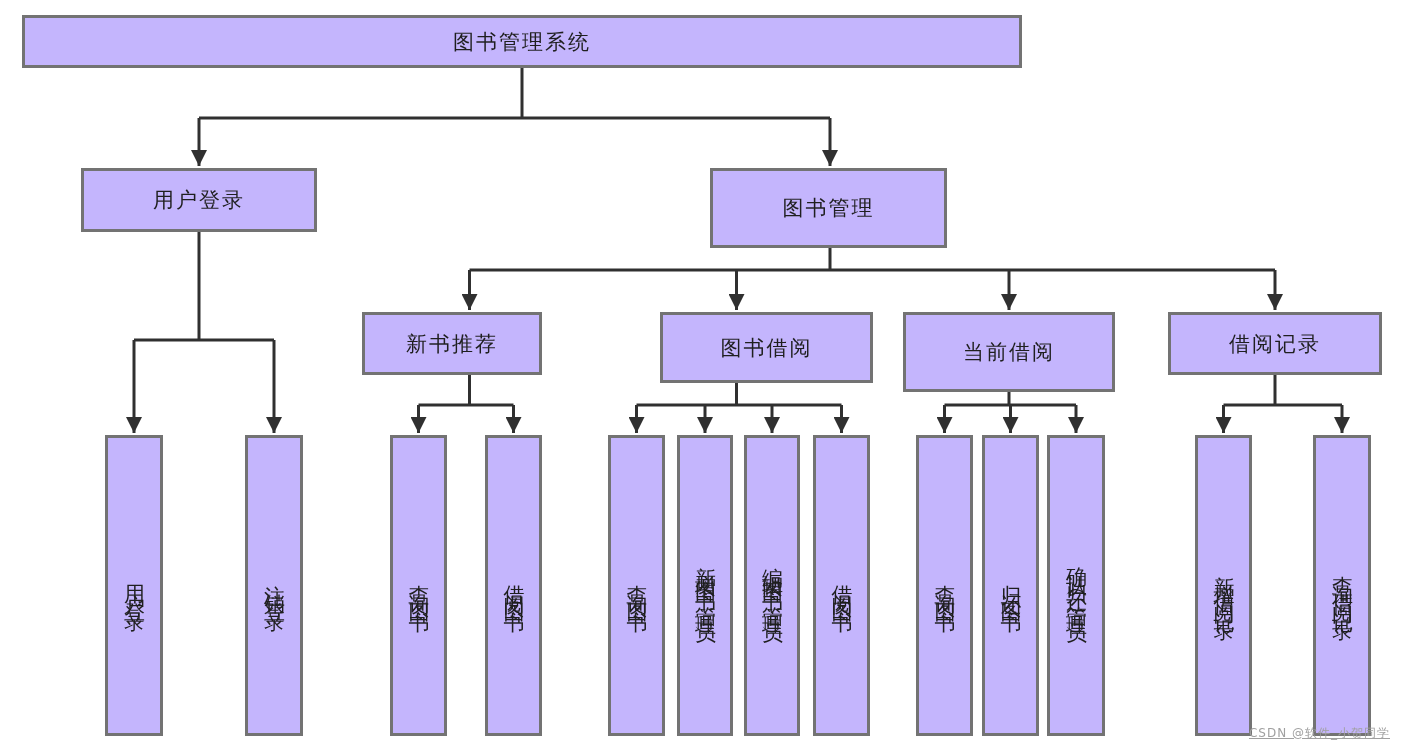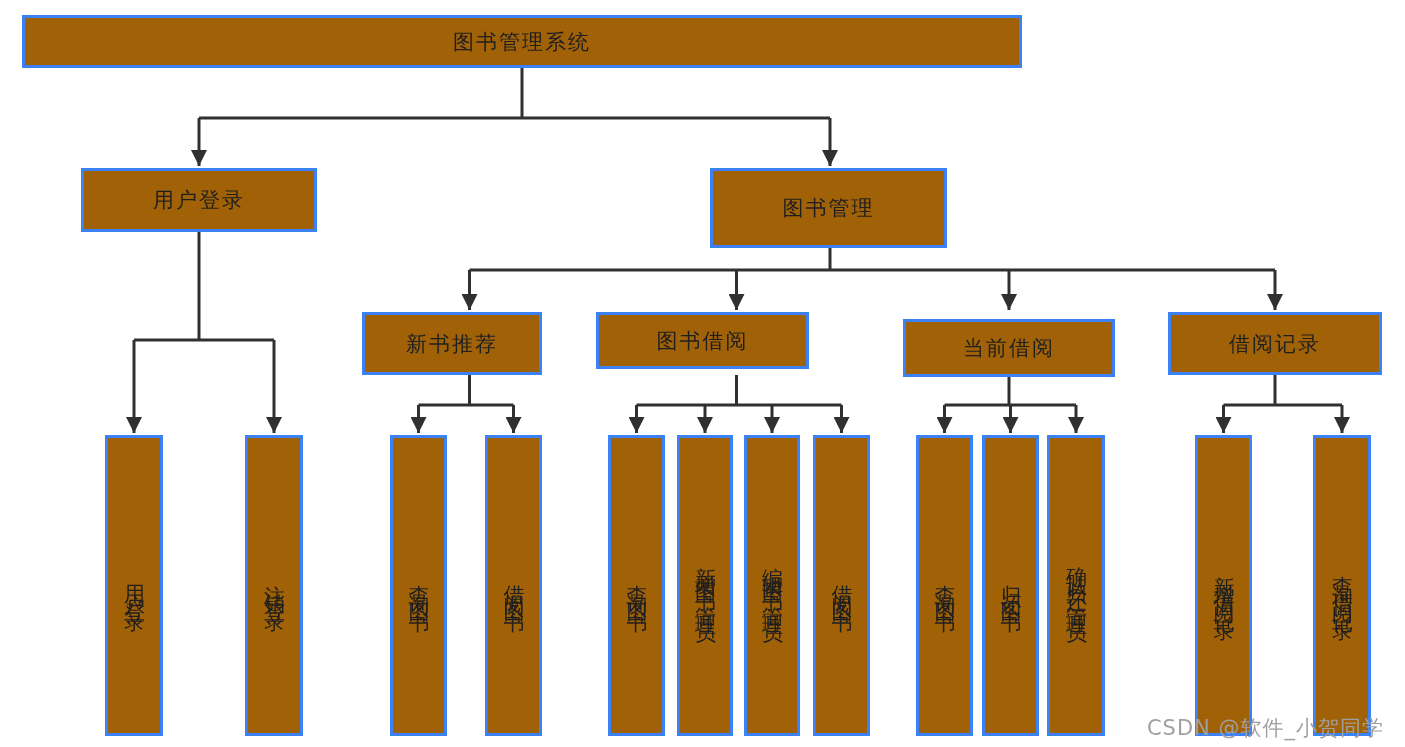--- a/index.html
+++ b/index.html
@@ -2,33 +2,33 @@
 <html><head>
 <meta charset="utf-8">
 <style>
   html,body{margin:0;padding:0;background:#ffffff;}
   .stage{
     position:relative;width:1405px;height:747px;background:#ffffff;
     font-family:"DejaVu Sans","Liberation Sans",sans-serif;color:#1f1f1f;overflow:hidden;
   }
   svg.wires{position:absolute;left:0;top:0;z-index:0;}
   .box{
-    position:absolute;box-sizing:border-box;border:3px solid #3b82f6;background:#a16207;
+    position:absolute;box-sizing:border-box;border:3px solid #737373;background:#c4b5fd;
     display:flex;align-items:center;justify-content:center;z-index:1;
   }
   .hbox{font-size:21px;letter-spacing:2px;white-space:nowrap;}
   .vbox{z-index:1;}
   .vtext{
     writing-mode:vertical-rl;text-orientation:mixed;
     font-size:21px;letter-spacing:9px;line-height:1;
   }
   .vtext.long{letter-spacing:8px;}
   .watermark{
-    position:absolute;right:21px;bottom:5px;z-index:2;
-    font-size:21px;color:#a0a0a0;letter-spacing:1px;white-space:nowrap;
+    position:absolute;right:15px;bottom:5px;z-index:2;
+    font-size:12px;color:#a0a0a0;letter-spacing:1px;white-space:nowrap;text-decoration:underline;
   }
 </style>
 </head>
 <body>
 
 <div class="stage">
 
   <svg class="wires" width="1405" height="747" viewBox="0 0 1405 747">
     <defs>
       <marker id="arrow" viewBox="0 0 10 10" refX="10" refY="5" markerUnits="userSpaceOnUse" markerWidth="19" markerHeight="16" orient="auto">
@@ -85,22 +85,22 @@
       </g>
     </g>
   </svg>
 
   <div class="box hbox" style="left:22px;top:15px;width:1000px;height:53px">图书管理系统</div>
 
   <div class="box hbox" style="left:81px;top:168px;width:236px;height:64px">用户登录</div>
   <div class="box hbox" style="left:710px;top:168px;width:237px;height:80px">图书管理</div>
 
   <div class="box hbox" style="left:362px;top:312px;width:180px;height:63px">新书推荐</div>
-  <div class="box hbox" style="left:596px;top:312px;width:213px;height:57px">图书借阅</div>
-  <div class="box hbox" style="left:903px;top:319px;width:212px;height:58px">当前借阅</div>
+  <div class="box hbox" style="left:660px;top:312px;width:213px;height:71px">图书借阅</div>
+  <div class="box hbox" style="left:903px;top:312px;width:212px;height:80px">当前借阅</div>
   <div class="box hbox" style="left:1168px;top:312px;width:214px;height:63px">借阅记录</div>
 
   <div class="box vbox" style="left:105px;top:435px;width:58px;height:301px">
     <span class="vtext">用户登录</span>
   </div>
   <div class="box vbox" style="left:245px;top:435px;width:58px;height:301px">
     <span class="vtext">注销登录</span>
   </div>
 
   <div class="box vbox" style="left:390px;top:435px;width:57px;height:301px">

